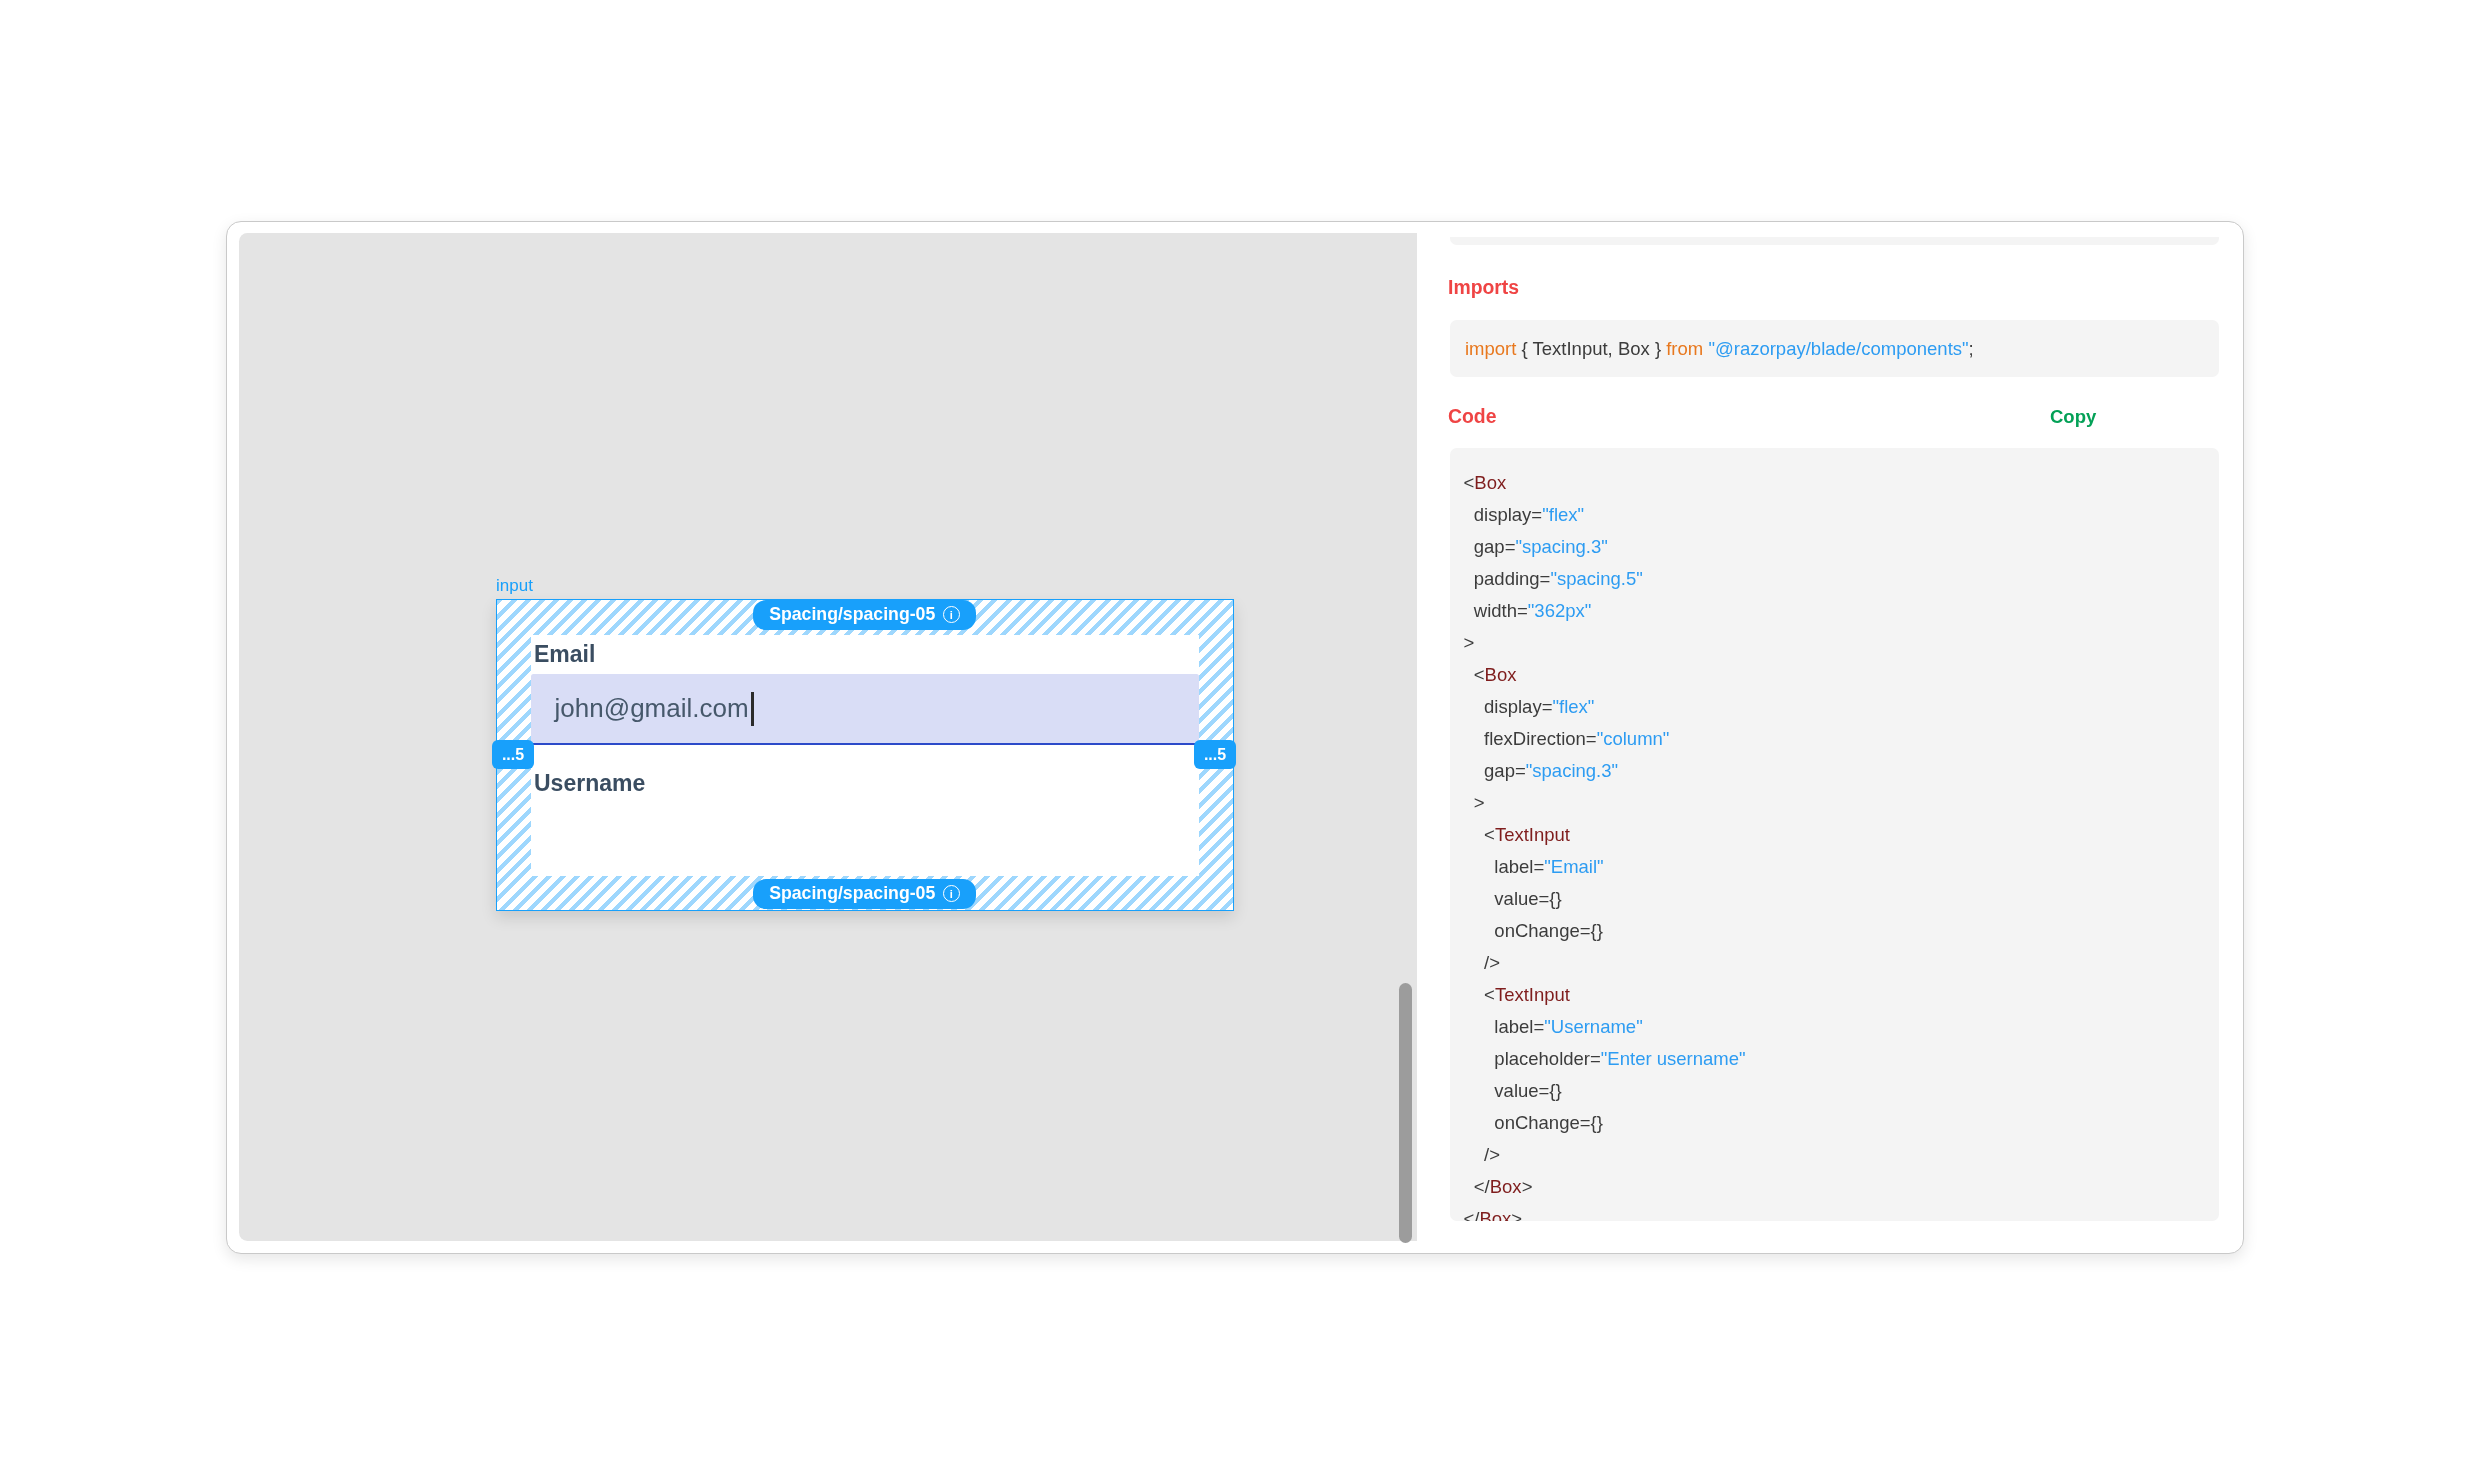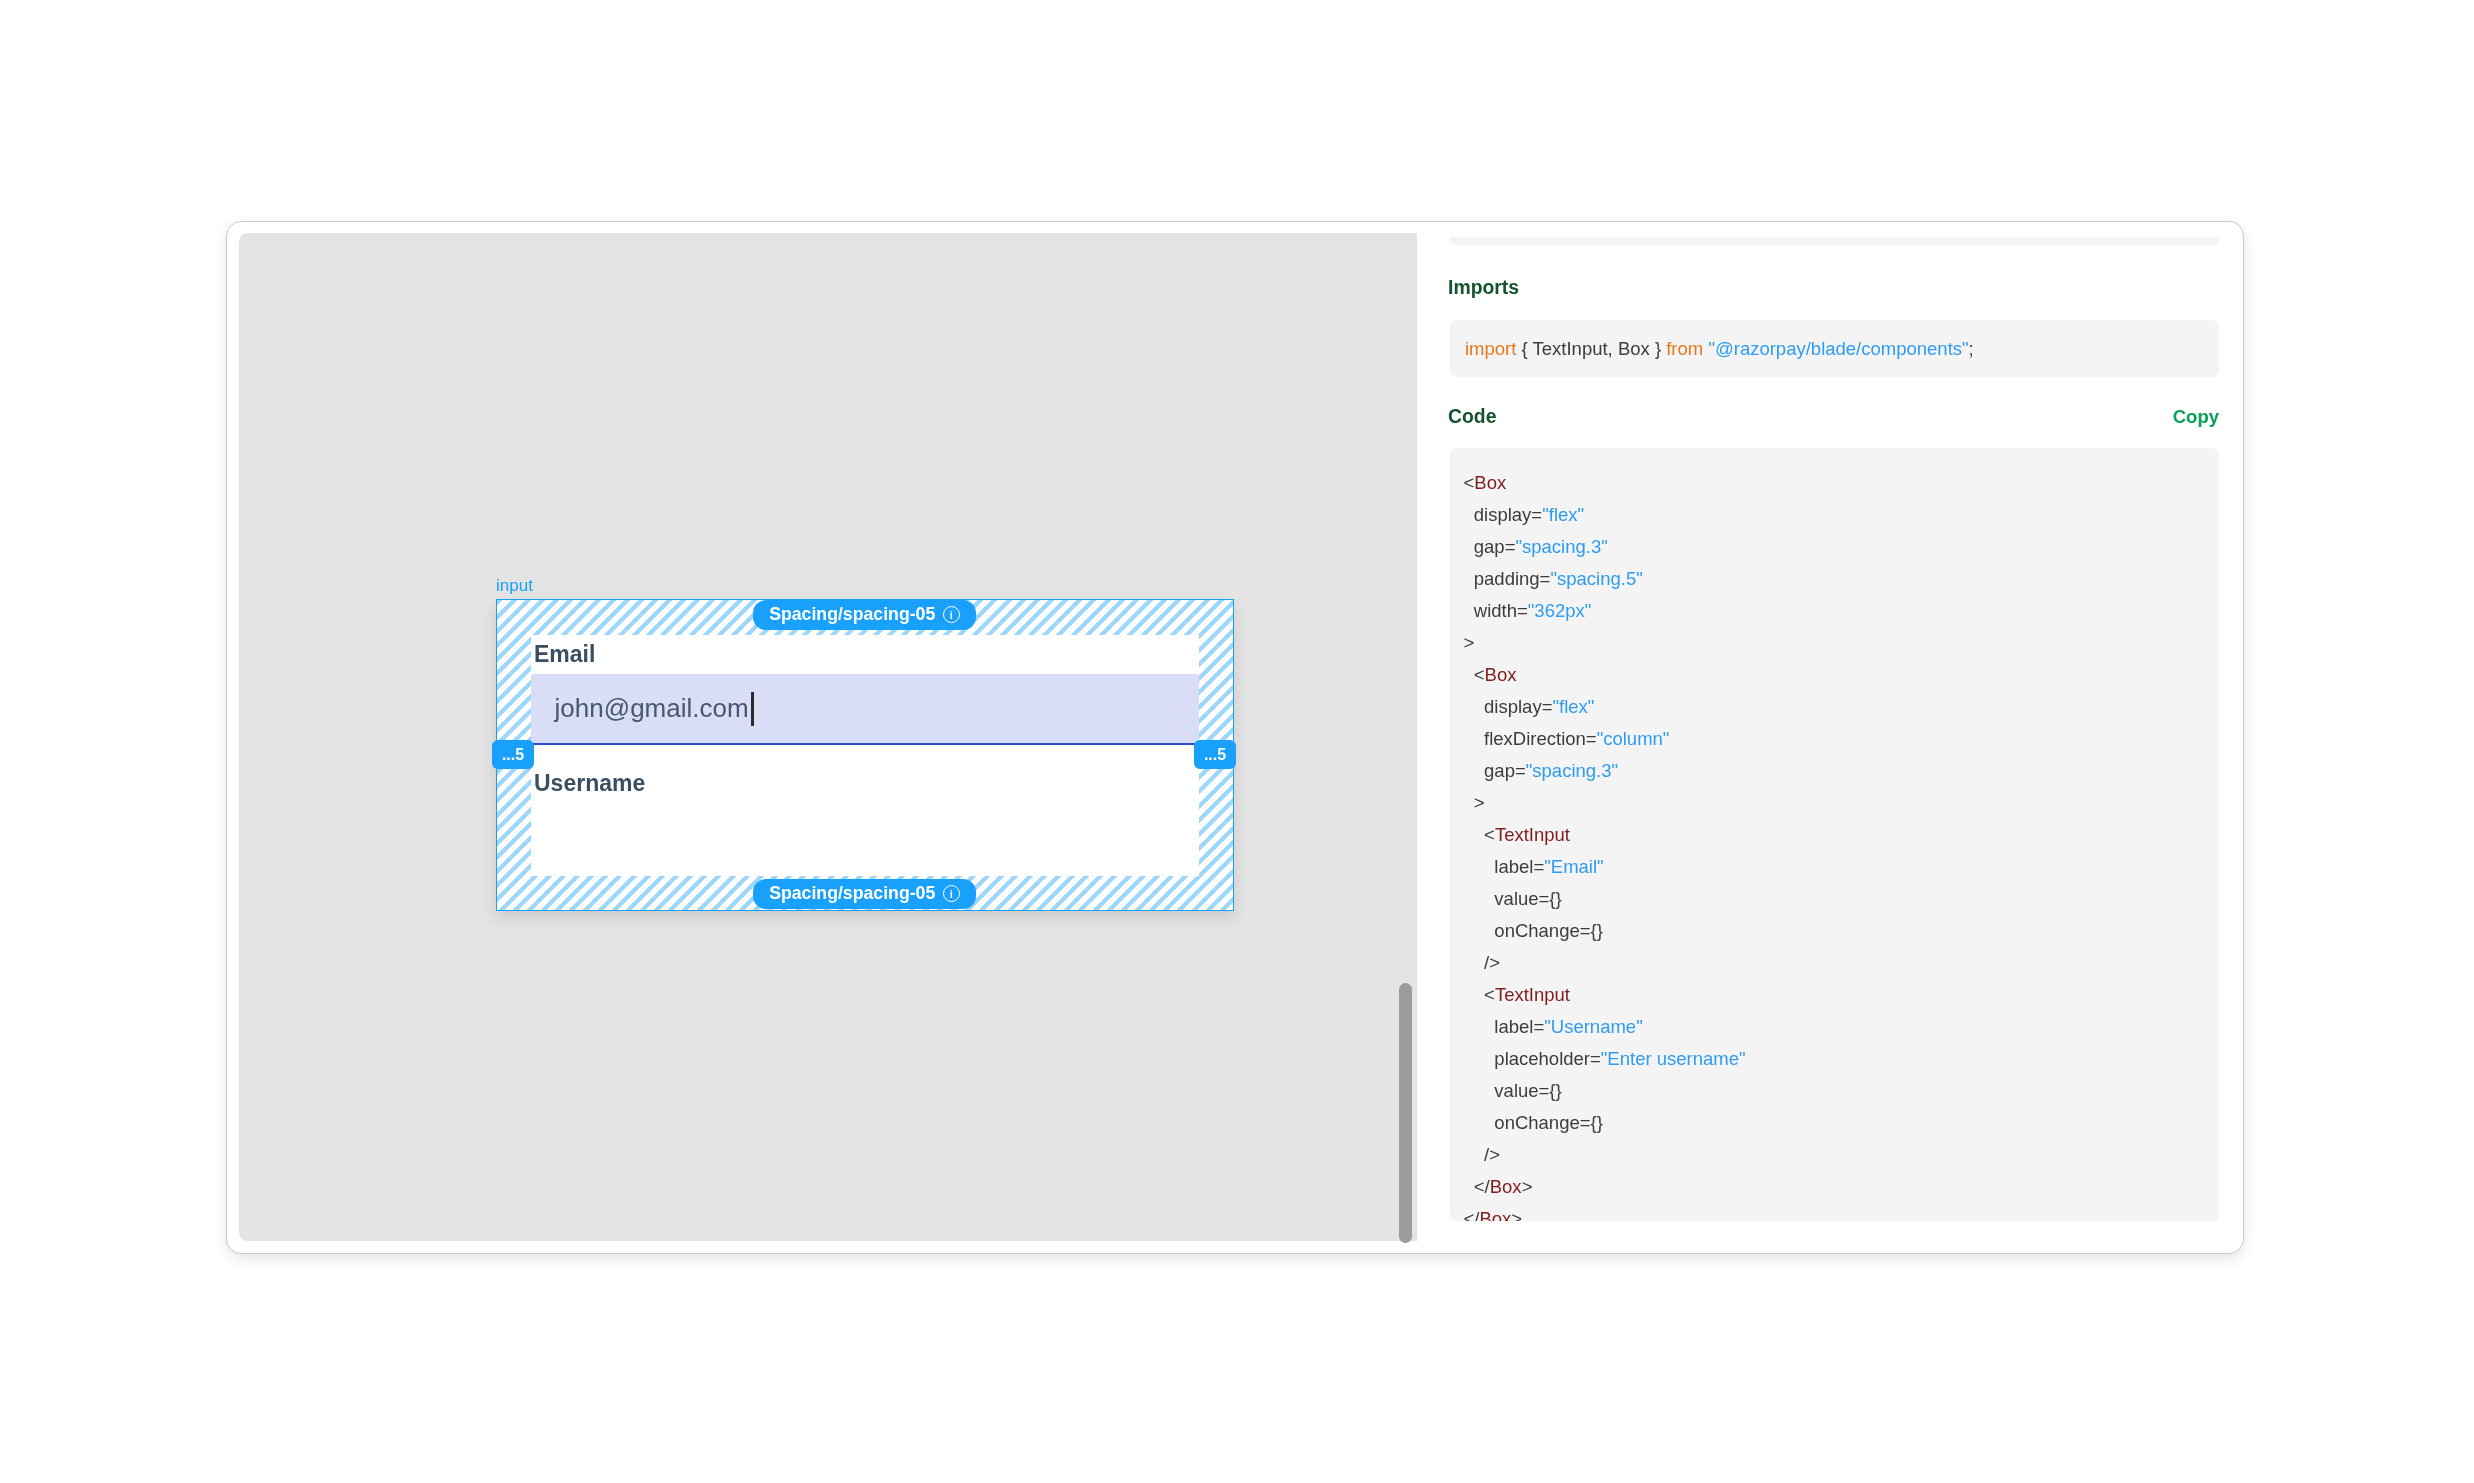--- a/index.html
+++ b/index.html
@@ -51,24 +51,24 @@
 
   .pad-badge { position:absolute; width:42px; height:29px; background:#18a0fb; border-radius:5.9px;
                display:flex; align-items:center; justify-content:center;
                color:#ffffff; font-size:16px; font-weight:700; }
   .pad-left  { left:492px; top:740px; }
   .pad-right { left:1194px; top:740px; }
 
   
   .remnant { position:absolute; left:1450px; top:237px; width:769px; height:8.4px;
              background:#f4f4f4; border-radius:0 0 6.7px 6.7px; }
-  .panel-heading { position:absolute; font-size:19.4px; font-weight:700; color:#14532d; }
+  .panel-heading { position:absolute; font-size:19.4px; font-weight:700; color:#ef4444; }
   .h-imports { left:1448px; top:276px; }
   .h-code { left:1448px; top:405px; }
-  .copy-btn { position:absolute; left:2050px; top:406px; width:169px; text-align:right;
+  .copy-btn { position:absolute; left:2050px; top:406px; width:169px; 
               font-size:18.5px; font-weight:700; color:#04a157; cursor:pointer; }
 
   .code-box { position:absolute; left:1450px; background:#f4f4f4; border-radius:6.7px;
               font-family:Liberation Sans, sans-serif; font-size:18.5px; color:#3c3c3c; }
   .import-box { top:320px; width:769px; height:57px; display:flex; align-items:center; padding-left:15px; }
   .main-code-box { top:448px; width:769px; height:773px; padding:18.5px 0 0 13.5px; overflow:hidden; }
   .code-line { white-space:pre; height:32px; line-height:32px; }
   .import-box span { white-space:pre; }
 
   .tk-p { color:#3c3c3c; }

